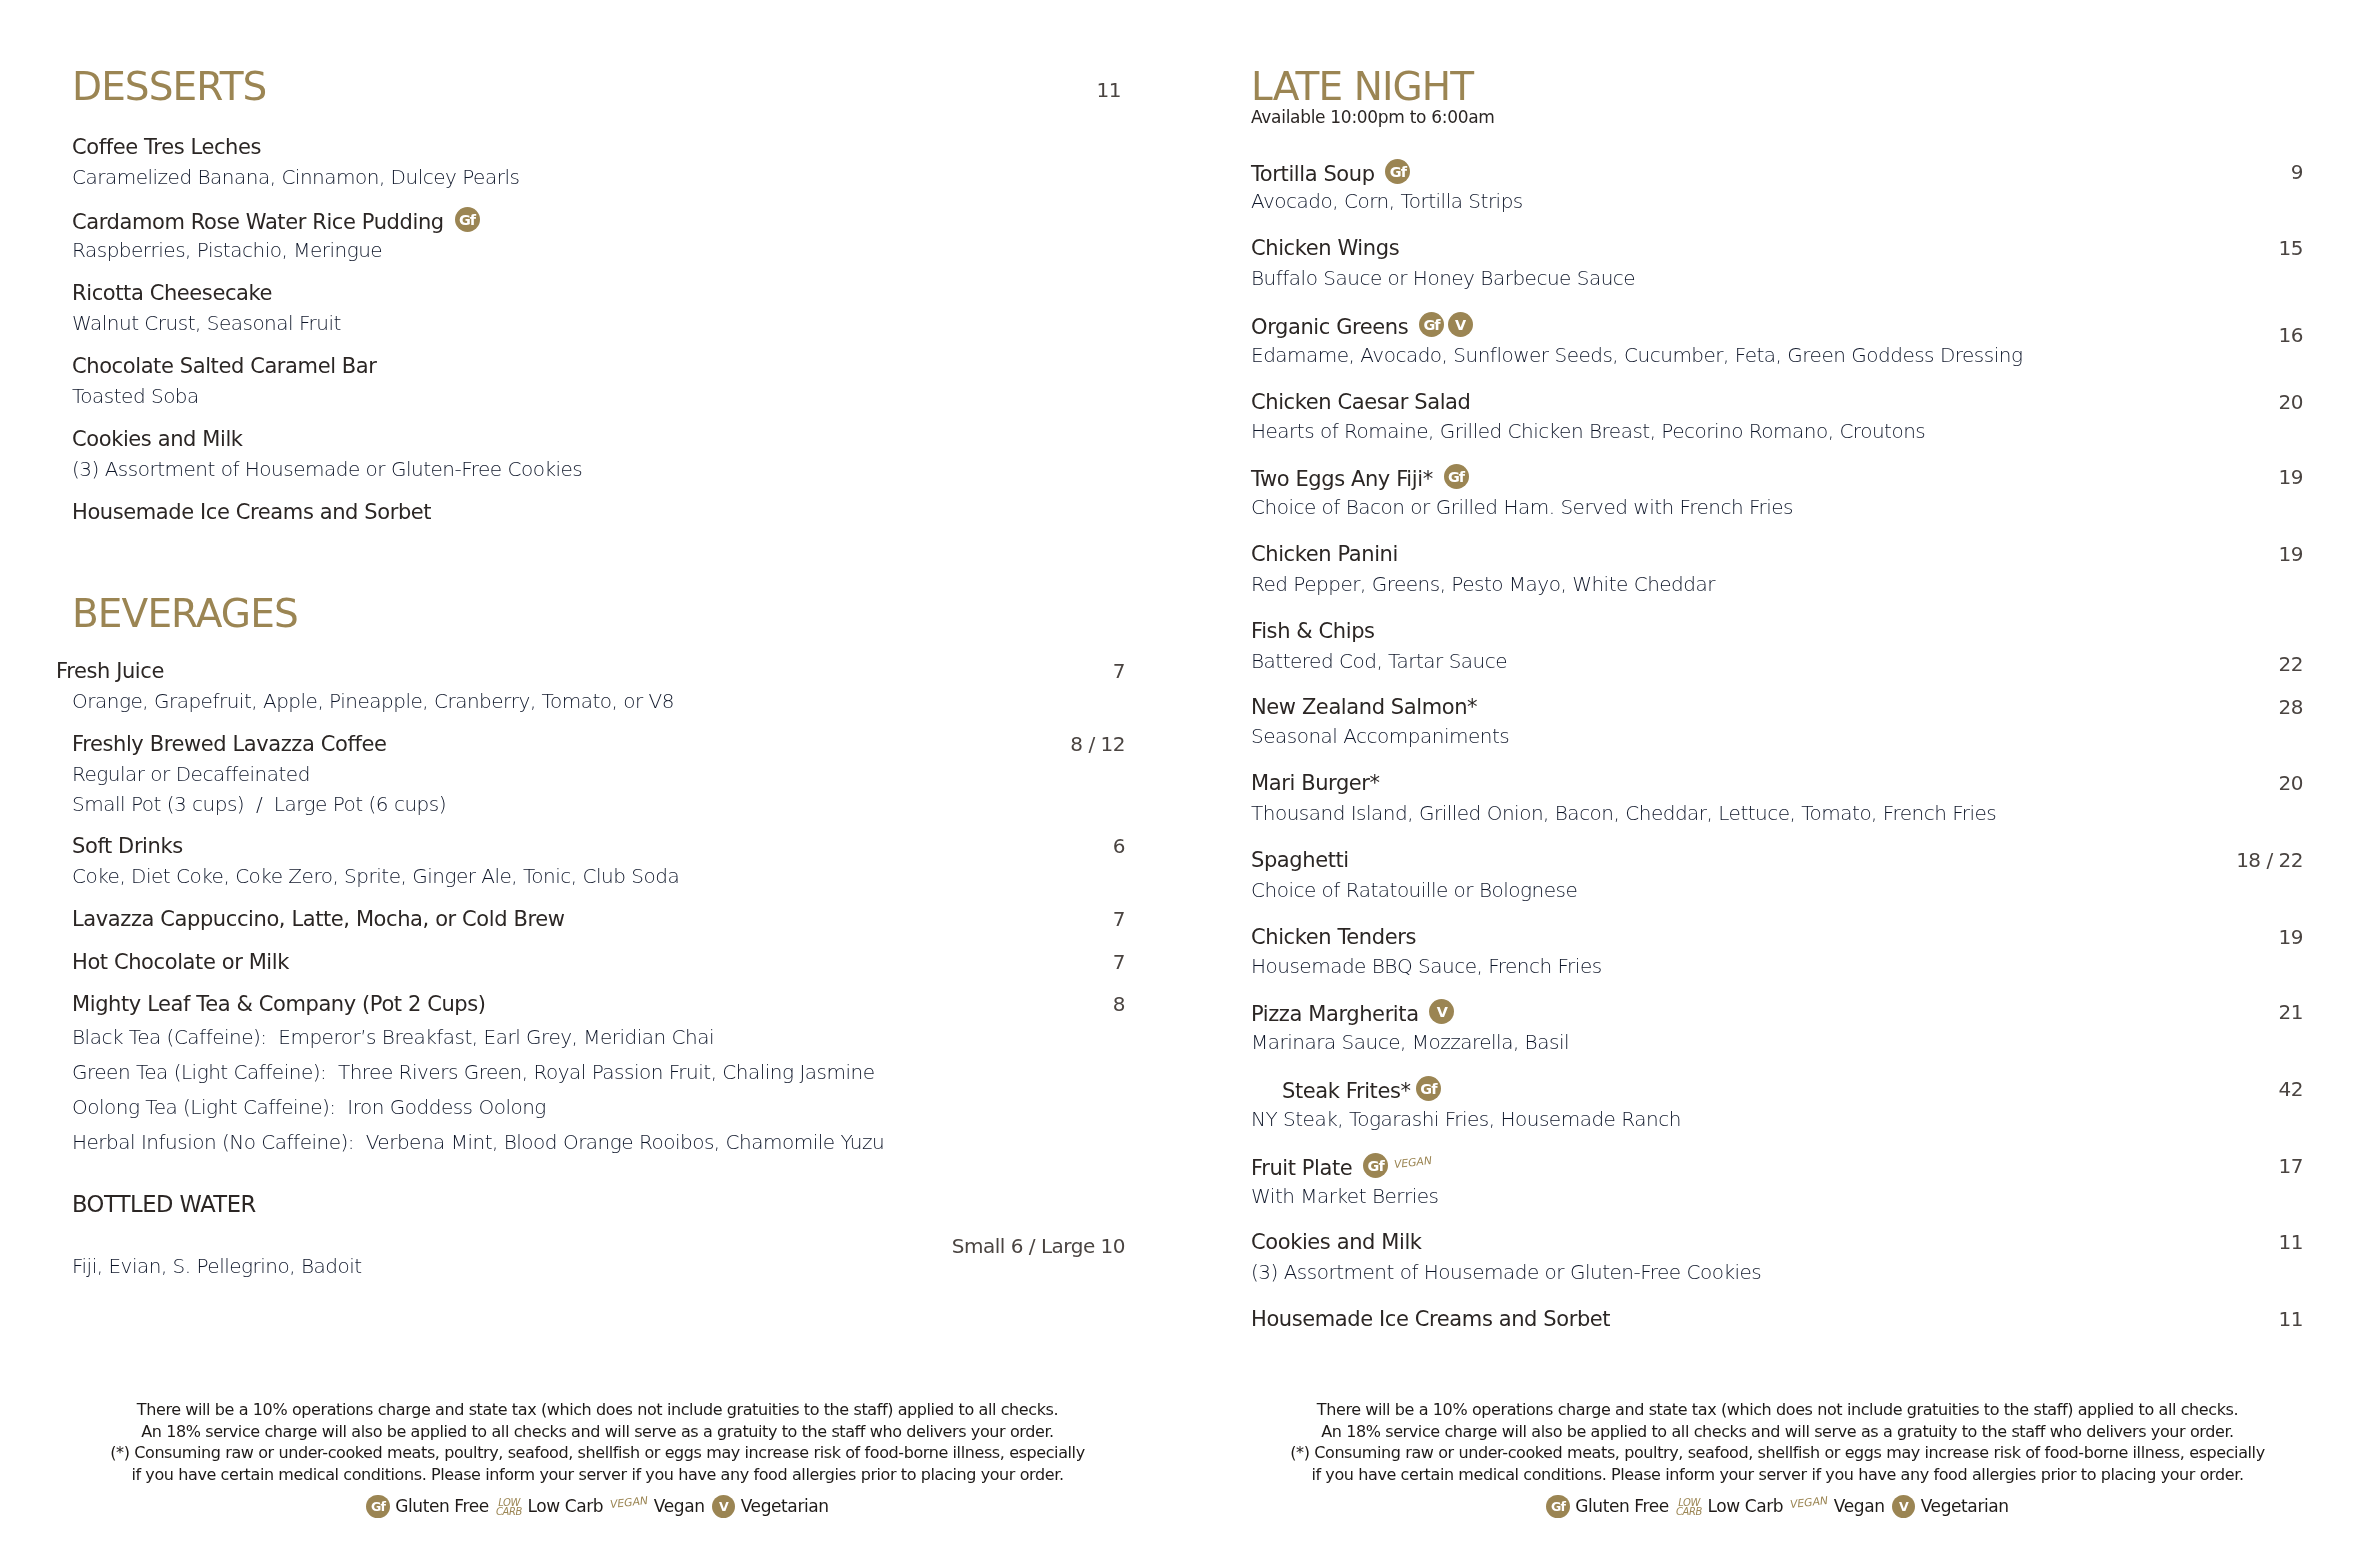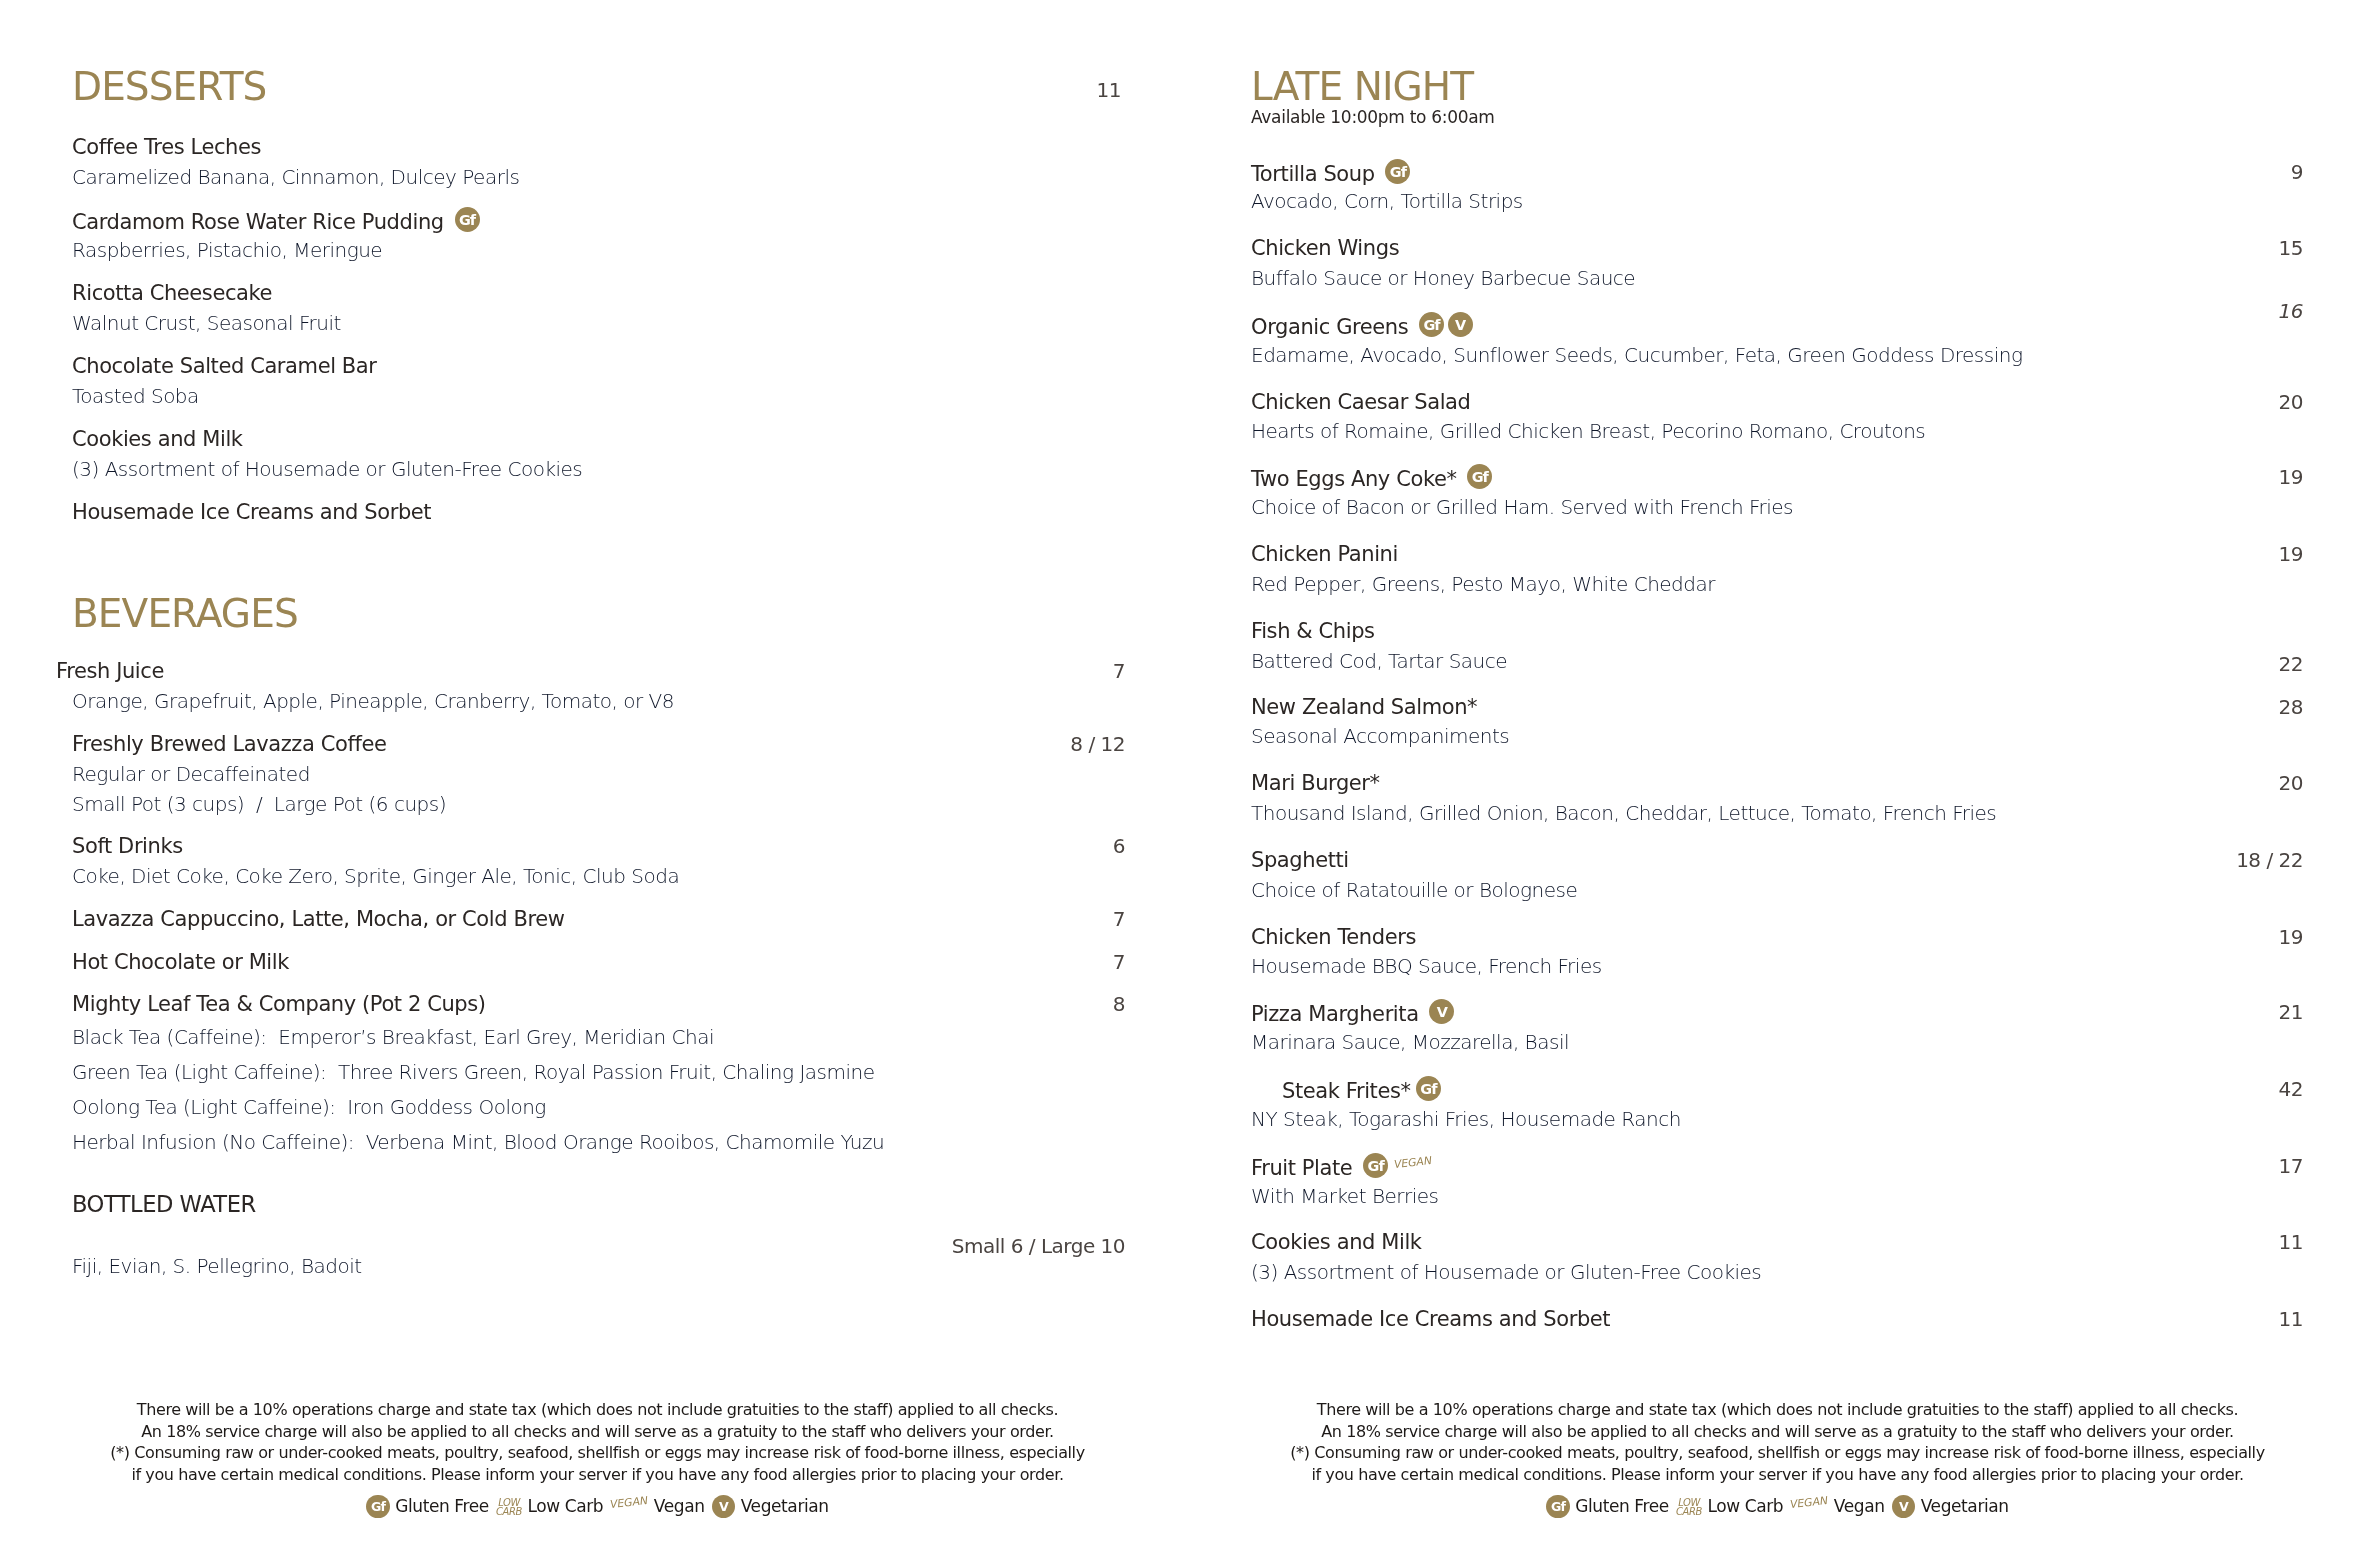--- a/index.html
+++ b/index.html
@@ -120,28 +120,28 @@
 
   <div class="abs item-title" style="left:1251px; top:162px;"><span>Tortilla Soup</span><span class="badge">Gf</span></div>
   <div class="abs price" style="right:74px; top:162px;">9</div>
   <div class="abs item-desc" style="left:1251px; top:191px;">Avocado, Corn, Tortilla Strips</div>
 
   <div class="abs item-title" style="left:1251px; top:238px;">Chicken Wings</div>
   <div class="abs price" style="right:74px; top:238px;">15</div>
   <div class="abs item-desc" style="left:1251px; top:268px;">Buffalo Sauce or Honey Barbecue Sauce</div>
 
   <div class="abs item-title" style="left:1251px; top:315px;"><span>Organic Greens</span><span class="badge">Gf</span><span class="badge">V</span></div>
-  <div class="abs price" style="right:74px; top:301px;font-style:italic;">16</div>
+  <div class="abs price" style="right:74px; top:325px;">16</div>
   <div class="abs item-desc" style="left:1251px; top:345px;">Edamame, Avocado, Sunflower Seeds, Cucumber, Feta, Green Goddess Dressing</div>
 
   <div class="abs item-title" style="left:1251px; top:392px;">Chicken Caesar Salad</div>
   <div class="abs price" style="right:74px; top:392px;">20</div>
   <div class="abs item-desc" style="left:1251px; top:421px;">Hearts of Romaine, Grilled Chicken Breast, Pecorino Romano, Croutons</div>
 
-  <div class="abs item-title" style="left:1251px; top:467px;"><span>Two Eggs Any Coke*</span><span class="badge">Gf</span></div>
+  <div class="abs item-title" style="left:1251px; top:467px;"><span>Two Eggs Any Fiji*</span><span class="badge">Gf</span></div>
   <div class="abs price" style="right:74px; top:467px;">19</div>
   <div class="abs item-desc" style="left:1251px; top:497px;">Choice of Bacon or Grilled Ham. Served with French Fries</div>
 
   <div class="abs item-title" style="left:1251px; top:544px;">Chicken Panini</div>
   <div class="abs price" style="right:74px; top:544px;">19</div>
   <div class="abs item-desc" style="left:1251px; top:574px;">Red Pepper, Greens, Pesto Mayo, White Cheddar</div>
 
   <div class="abs item-title" style="left:1251px; top:621px;">Fish &amp; Chips</div>
   <div class="abs price" style="right:74px; top:654px;text-align:right;">22</div>
   <div class="abs item-desc" style="left:1251px; top:651px;">Battered Cod, Tartar Sauce</div>

